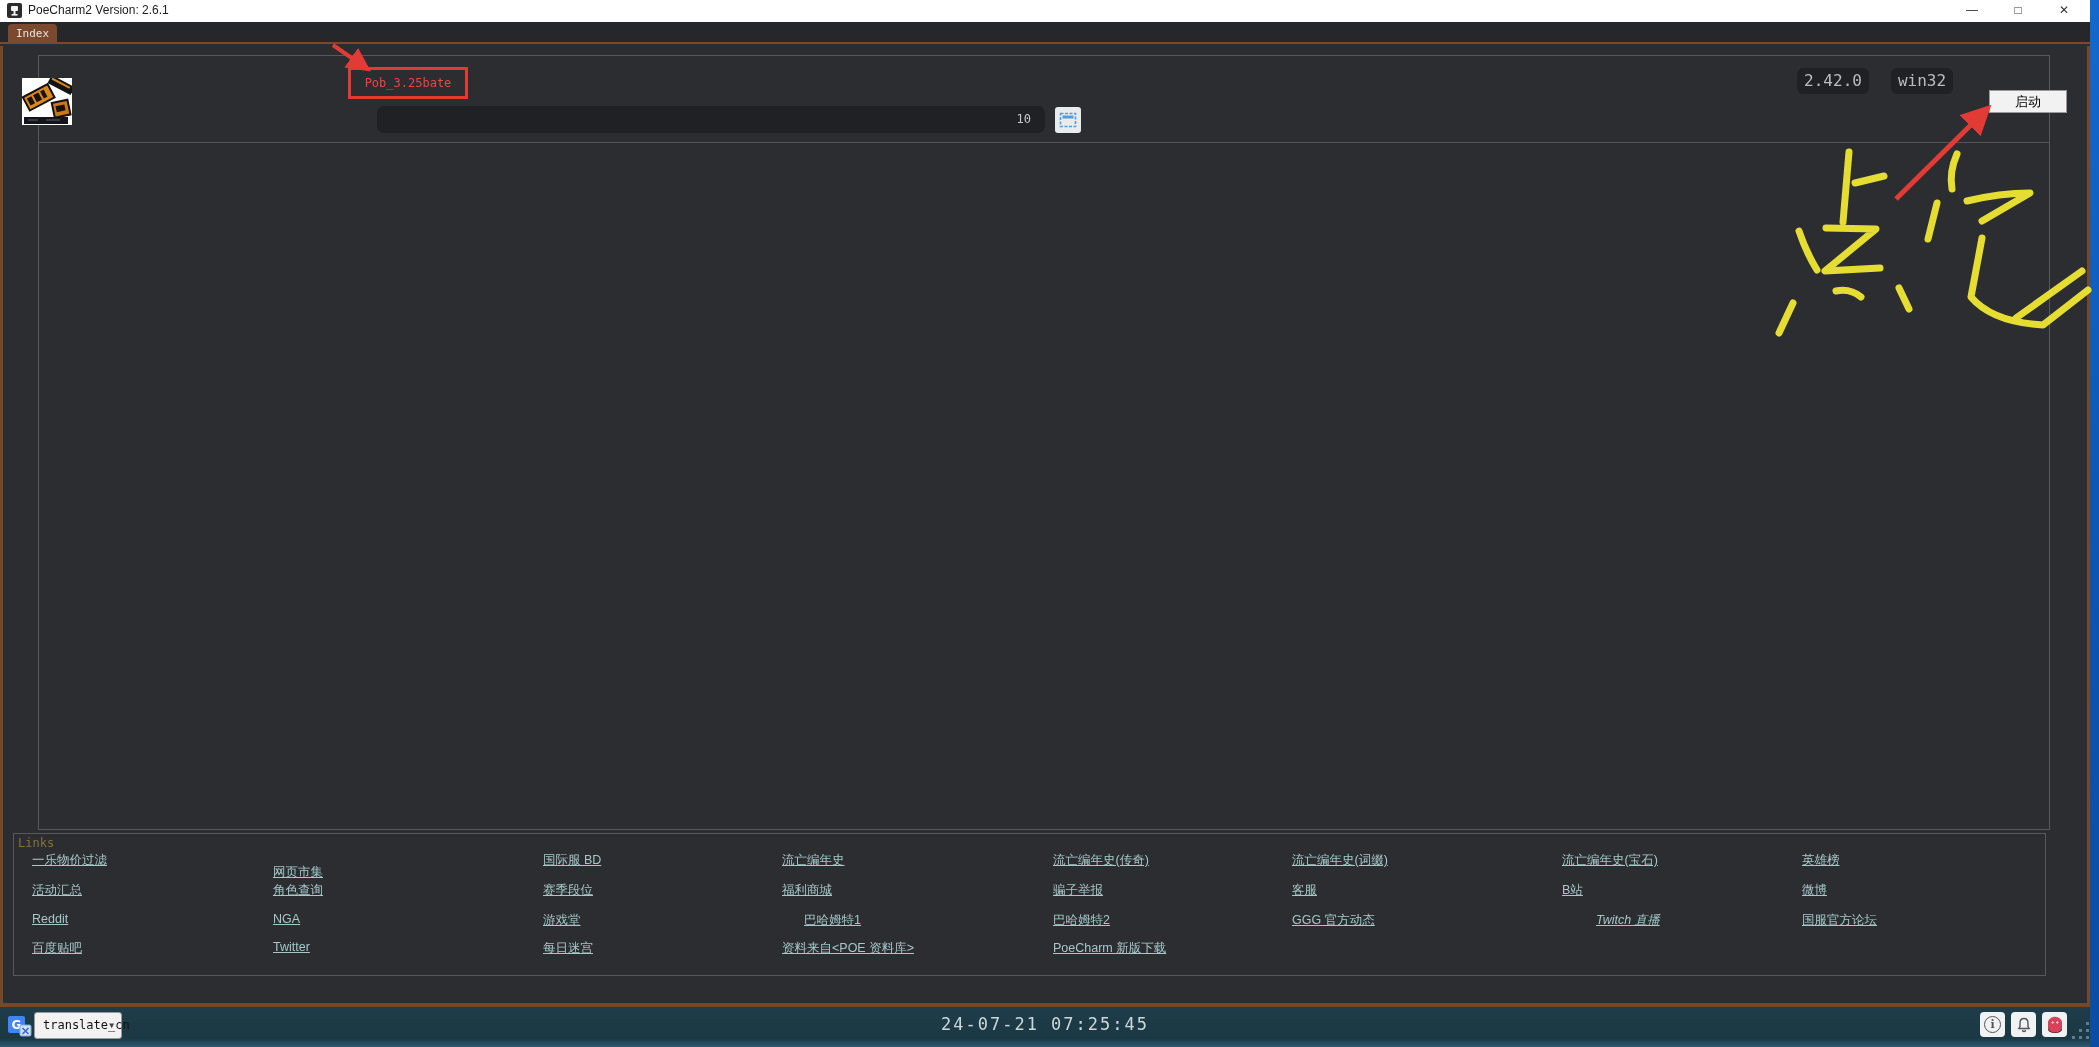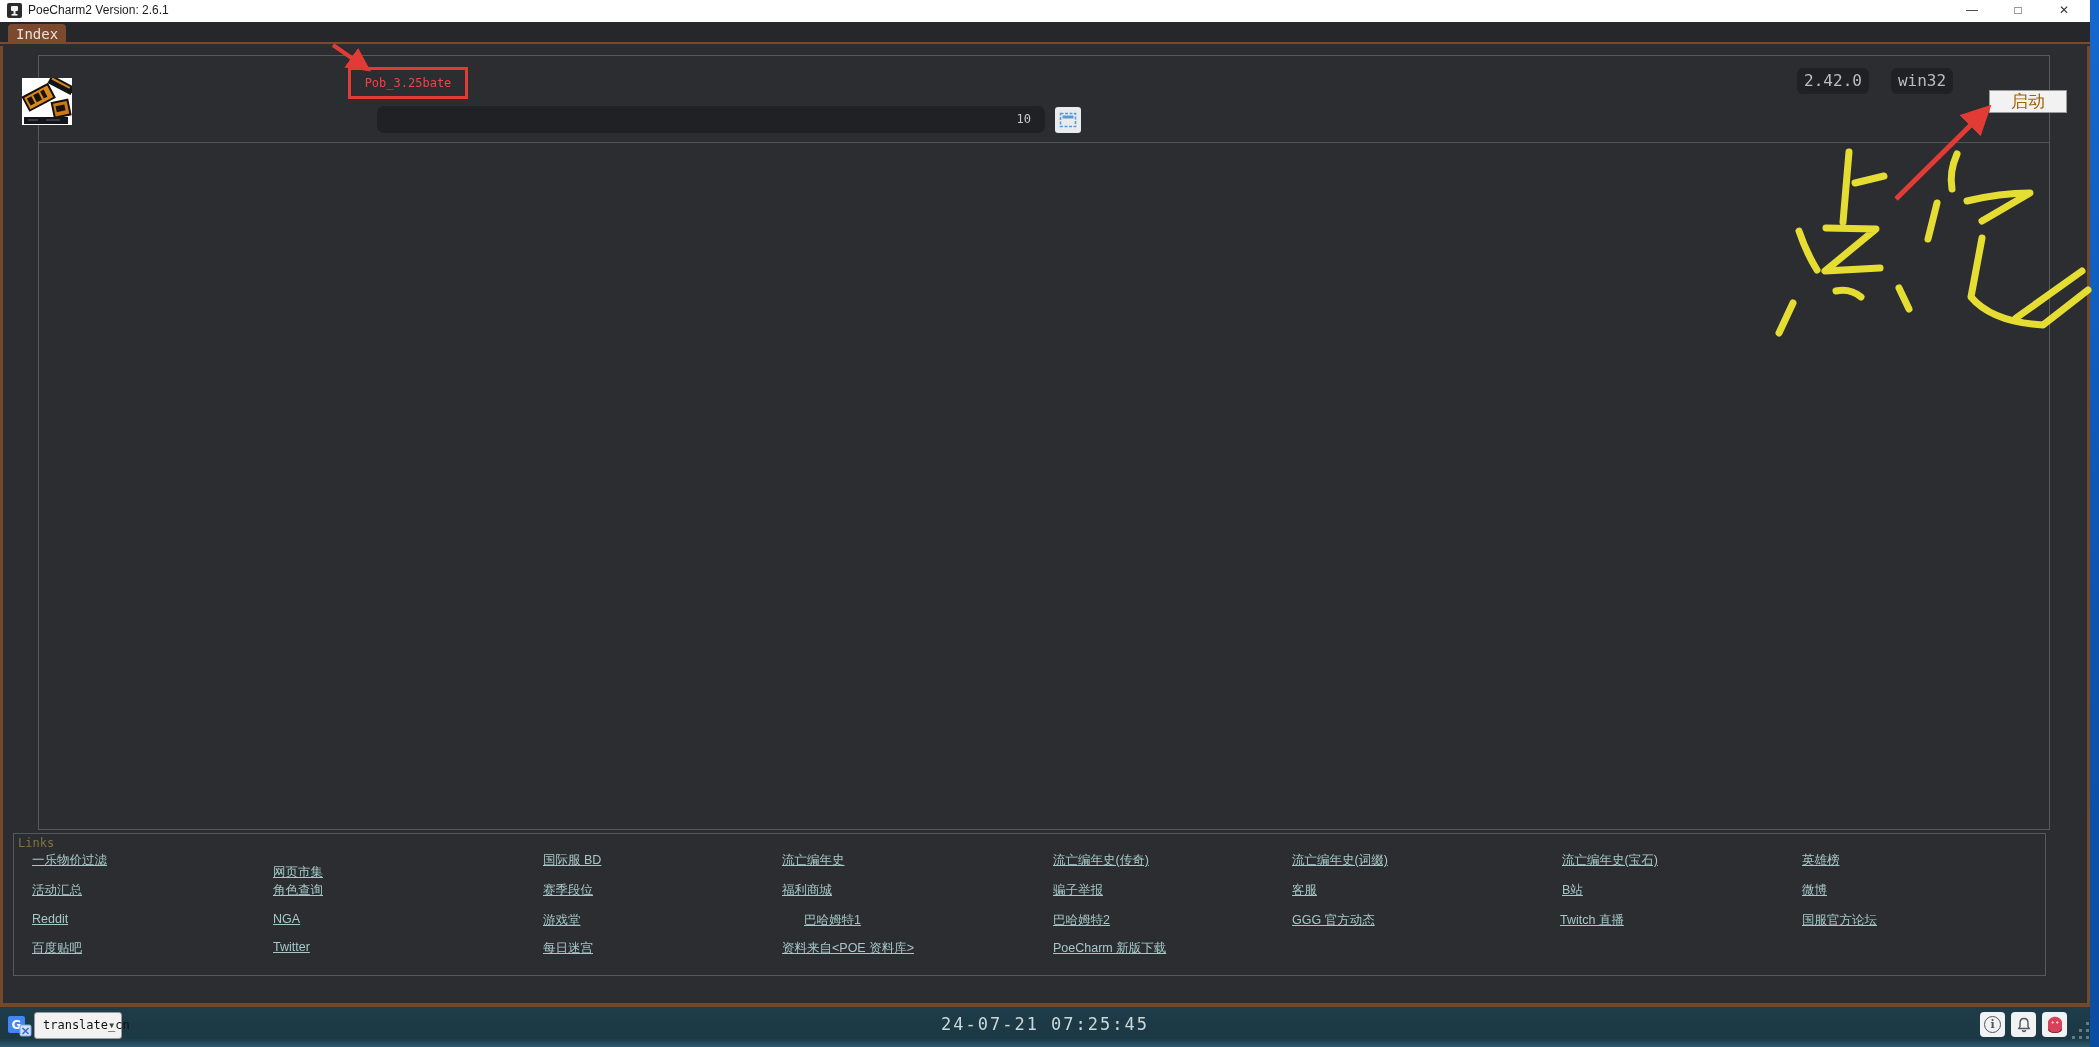--- a/index.html
+++ b/index.html
@@ -17,21 +17,21 @@
   .app-icon { position:absolute; left:7px; top:3px; width:15px; height:15px; }
   .title-text { position:absolute; left:28px; top:3px; font-size:12px; color:#1c1c1c; }
   .win-ctrl { position:absolute; top:0; width:44px; height:22px; text-align:center;
               line-height:20px; font-size:12px; color:#333; cursor:default; }
   .ctrl-min { left:1950px; } .ctrl-max { left:1996px; } .ctrl-close { left:2042px; }
 
   
   .tabbar { position:absolute; left:0; top:22px; width:2090px; height:22px;
             background:#25272b; border-bottom:2px solid #7b4a2e; }
   .tab { position:absolute; left:8px; top:2px; height:20px; min-width:44px; padding:0 8px;
-         background:#7b4a2e; border-radius:4px 4px 0 0; color:#e8e2da; font-size:14px;
+         background:#7b4a2e; border-radius:4px 4px 0 0; color:#e8e2da; font-size:11px;
          font-family:"DejaVu Sans Mono", monospace; text-align:center; line-height:20px; }
 
   
   .frame { position:absolute; left:0; top:46px; width:2090px; height:961px;
            border-left:3px solid #74482b; border-right:3px solid #74482b;
            border-bottom:4px solid #74482b; background:#2b2d31; }
 
   .main-panel { position:absolute; left:38px; top:55px; width:2012px; height:775px;
                 border:1px solid #55585c; }
   .header-divider { position:absolute; left:39px; top:142px; width:2010px; height:1px; background:#515458; }
@@ -47,21 +47,21 @@
                  text-align:right; line-height:27px; padding-right:14px; }
   .open-win-btn { position:absolute; left:1055px; top:107px; width:26px; height:26px;
                   background:#e9ecef; border-radius:3px; display:flex; align-items:center;
                   justify-content:center; cursor:pointer; }
   .badge { position:absolute; top:68px; height:26px; background:#1f2125; border-radius:6px;
            color:#b9bdc1; font-family:"DejaVu Sans Mono", monospace; font-size:16px;
            text-align:center; line-height:26px; }
   .badge-version { left:1797px; width:72px; }
   .badge-platform { left:1891px; width:62px; }
   .launch-btn { position:absolute; left:1989px; top:90px; width:78px; height:23px;
-                background:#f2f2f2; border:1px solid #9a9a9a; color:#a16207; font-size:17px;
+                background:#f2f2f2; border:1px solid #9a9a9a; color:#000000; font-size:13px;
                 text-align:center; line-height:21px; cursor:pointer; }
 
   
   .links-box { position:absolute; left:13px; top:833px; width:2033px; height:143px;
                border:1px solid #55585c; }
   .links-legend { position:absolute; left:18px; top:836px; font-size:12px; color:#86713f;
                   font-family:"DejaVu Sans Mono", monospace; }
   .link { position:absolute; font-size:12.5px; color:#a6c8c8; text-decoration:underline;
           white-space:nowrap; cursor:pointer; }
 
@@ -175,21 +175,21 @@
       <a class="link" href="#" style="left: 782px; top: 940px;">资料来自&lt;POE 资料库&gt;</a>
       <a class="link" href="#" style="left: 1053px; top: 852px;">流亡编年史(传奇)</a>
       <a class="link" href="#" style="left: 1053px; top: 882px;">骗子举报</a>
       <a class="link" href="#" style="left: 1053px; top: 912px;">巴哈姆特2</a>
       <a class="link" href="#" style="left: 1053px; top: 940px;">PoeCharm 新版下载</a>
       <a class="link" href="#" style="left: 1292px; top: 852px;">流亡编年史(词缀)</a>
       <a class="link" href="#" style="left: 1292px; top: 882px;">客服</a>
       <a class="link" href="#" style="left: 1292px; top: 912px;">GGG 官方动态</a>
       <a class="link" href="#" style="left: 1562px; top: 852px;">流亡编年史(宝石)</a>
       <a class="link" href="#" style="left: 1562px; top: 882px;">B站</a>
-      <a class="link" href="#" style="left: 1560px; top: 912px;">Twitch 直播</a>
+      <a class="link" href="#" style="left: 1596px; top: 912px; font-style: italic;">Twitch 直播</a>
       <a class="link" href="#" style="left: 1802px; top: 852px;">英雄榜</a>
       <a class="link" href="#" style="left: 1802px; top: 882px;">微博</a>
       <a class="link" href="#" style="left: 1802px; top: 912px;">国服官方论坛</a>
     </div>
 
   <div class="statusbar"></div>
 
   <svg class="gt-icon" viewBox="0 0 24 24">
     <rect x="0" y="2" width="17" height="17" rx="2" fill="#4285f4"></rect>
     <text x="8.5" y="15" font-size="12" font-family="DejaVu Sans, sans-serif" fill="#ffffff" text-anchor="middle" font-weight="bold">G</text>

